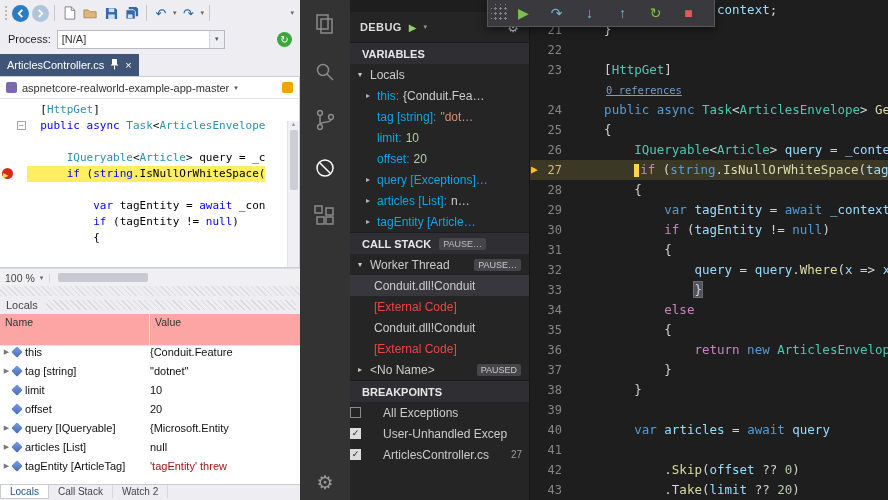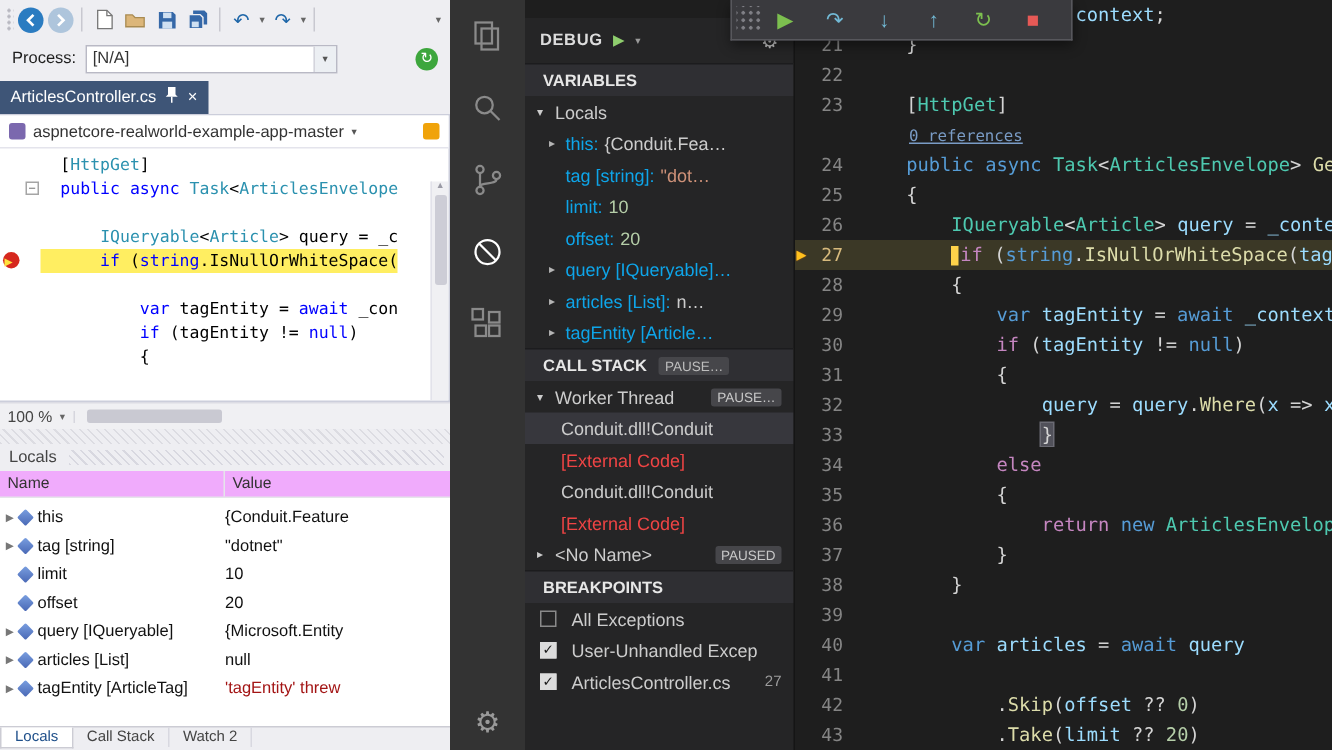--- a/index.html
+++ b/index.html
@@ -40,25 +40,25 @@
   .lk{color:#0000ff}.lt{color:#2b91af}.lp{color:#000}
   .vscroll{position:absolute;right:0;top:22px;bottom:0;width:12px;background:#f0f0f3;border-left:1px solid #e2e2ea;display:flex;flex-direction:column;align-items:center;font-size:6px;color:#9a9aa5}
   .vthumb{width:8px;height:60px;background:#cdcdd6;margin-top:3px;border-radius:2px}
   .zoomrow{height:18px;flex:none;display:flex;align-items:center;background:#f0f0f3;border-top:1px solid #dcdce4;font-size:10.5px;color:#444}
   .zoomrow .z{padding:0 5px}
   .zoomrow .zcar{font-size:7px;color:#666;padding-right:6px;border-right:1px solid #d6d6de}
   .hthumb{height:9px;width:90px;background:#c9c9d2;border-radius:2px;margin-left:8px}
   .splitter{height:10px;flex:none;background:repeating-linear-gradient(45deg,#dcdce2 0 1px,#eeeef2 1px 4px)}
   .loctitle{height:18px;flex:none;display:flex;align-items:center;background:#eeeef2;font-size:11px;color:#444;padding-left:6px;gap:8px}
   .loctitle .hatch{flex:1;height:10px;margin-right:4px;background:repeating-linear-gradient(45deg,#d8d8e0 0 1px,#eeeef2 1px 4px)}
-  .lheader{height:18px;flex:none;display:flex;background:#f0abfc;border-bottom:1px solid #e5e5ea;font-size:10.5px;color:#333}
+  .lheader{height:32px;flex:none;display:flex;background:#fca5a5;border-bottom:1px solid #e5e5ea;font-size:10.5px;color:#333}
   .lheader .c1{width:150px;border-right:1px solid #e5e5ea;padding-left:5px;line-height:16px}
   .lheader .c2{flex:1;padding-left:5px;line-height:16px}
   .locals-body{flex:1;background:#fff;overflow:hidden}
-  .loc-row{height:19px;display:flex;align-items:flex-end;font-size:11px;color:#111}
+  .loc-row{height:19px;display:flex;align-items:flex-start;font-size:11px;color:#111}
   .loc-name{width:150px;flex:none;display:flex;align-items:center;overflow:hidden;white-space:nowrap}
   .loc-name .tri{width:11px;text-align:center;font-size:7px;color:#777;flex:none;padding-left:2px}
   .gem{width:8px;height:8px;flex:none;margin:0 4px 0 2px;background:linear-gradient(135deg,#7a9fe0,#4968b5);transform:rotate(45deg);border-radius:1px}
   .loc-val{flex:1;overflow:hidden;white-space:nowrap}
   .loc-val.err{color:#a31515}
   .btabs{height:16px;flex:none;display:flex;align-items:flex-start;background:#eeeef2;border-top:1px solid #ccccd4;font-size:10px;color:#444}
   .btab{padding:1px 9px;border-right:1px solid #d8d8e0;cursor:pointer}
   .btab.act{background:#fff;color:#1e4f8a;border:1px solid #ccccd4;border-top:none}
 
   
@@ -83,21 +83,21 @@
   .v-item{padding-left:16px}
   .v-item .chev{width:11px;font-size:8px;color:#b5b5b5;flex:none}
   .vname{color:#0ea5e9;margin-right:4px}
   .vval.plain{color:#cccccc}.vval.str{color:#ce9178}.vval.num{color:#b5cea8}
   .cs-thread{padding-left:8px}
   .cs-thread .chev{width:12px;font-size:8px;color:#cccccc;flex:none}
   .cs-frame{padding-left:24px}
   .sb-item.sel{background:#37373d}
   .sb-item.dim{color:#ef4444}
   .badge{margin-left:auto;margin-right:8px;background:#46464a;color:#c8c8c8;font-size:9px;padding:1px 4px;border-radius:2px;flex:none}
-  .bp-item{padding-left:10px;gap:10px}
+  .bp-item{gap:22px}
   .chk{width:11px;height:11px;border:1px solid #8a8a8a;flex:none;display:inline-flex;align-items:center;justify-content:center;font-size:9px;color:#1b1b1b;line-height:1}
   .chk.on{background:#dcdcdc;border-color:#dcdcdc}
   .rbadge{margin-left:auto;margin-right:8px;font-size:10px;color:#9d9d9d;flex:none}
 
   
   .fl-toolbar{position:absolute;left:487px;top:0;width:228px;height:27px;background:#3a3a3e;border:1px solid #57575c;border-top:none;display:flex;align-items:center;box-shadow:0 3px 8px rgba(0,0,0,.45);z-index:50}
   .grip{width:16px;height:18px;margin-left:3px;background-image:radial-gradient(circle,#808086 1px,transparent 1.3px);background-size:5px 5px;background-position:2px 2px}
   .dbtn{width:33px;text-align:center;font-size:14px;line-height:27px;cursor:pointer}
 
   
@@ -365,21 +365,21 @@
           <span class="vname">limit:</span>
           <span class="vval num">10</span>
         </div>
         <div class="sb-item v-item">
           <span class="chev"></span>
           <span class="vname">offset:</span>
           <span class="vval num">20</span>
         </div>
         <div class="sb-item v-item">
           <span class="chev">▸</span>
-          <span class="vname">query [IQueryable]…</span>
+          <span class="vname">query [Exceptions]…</span>
         </div>
         <div class="sb-item v-item">
           <span class="chev">▸</span>
           <span class="vname">articles [List]:</span>
           <span class="vval plain">n…</span>
         </div>
         <div class="sb-item v-item">
           <span class="chev">▸</span>
           <span class="vname">tagEntity [Article…</span>
         </div>

